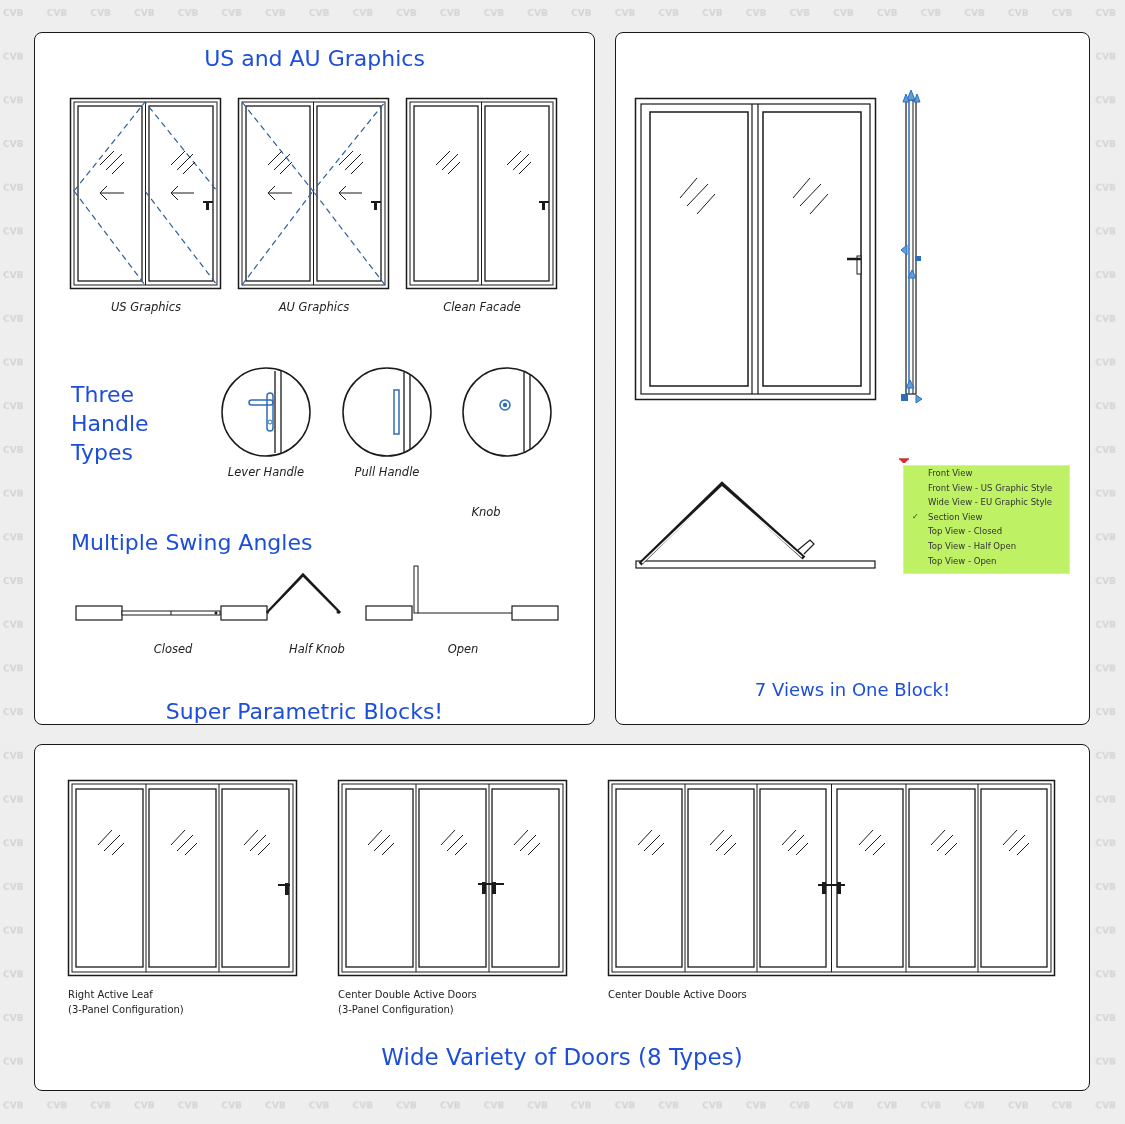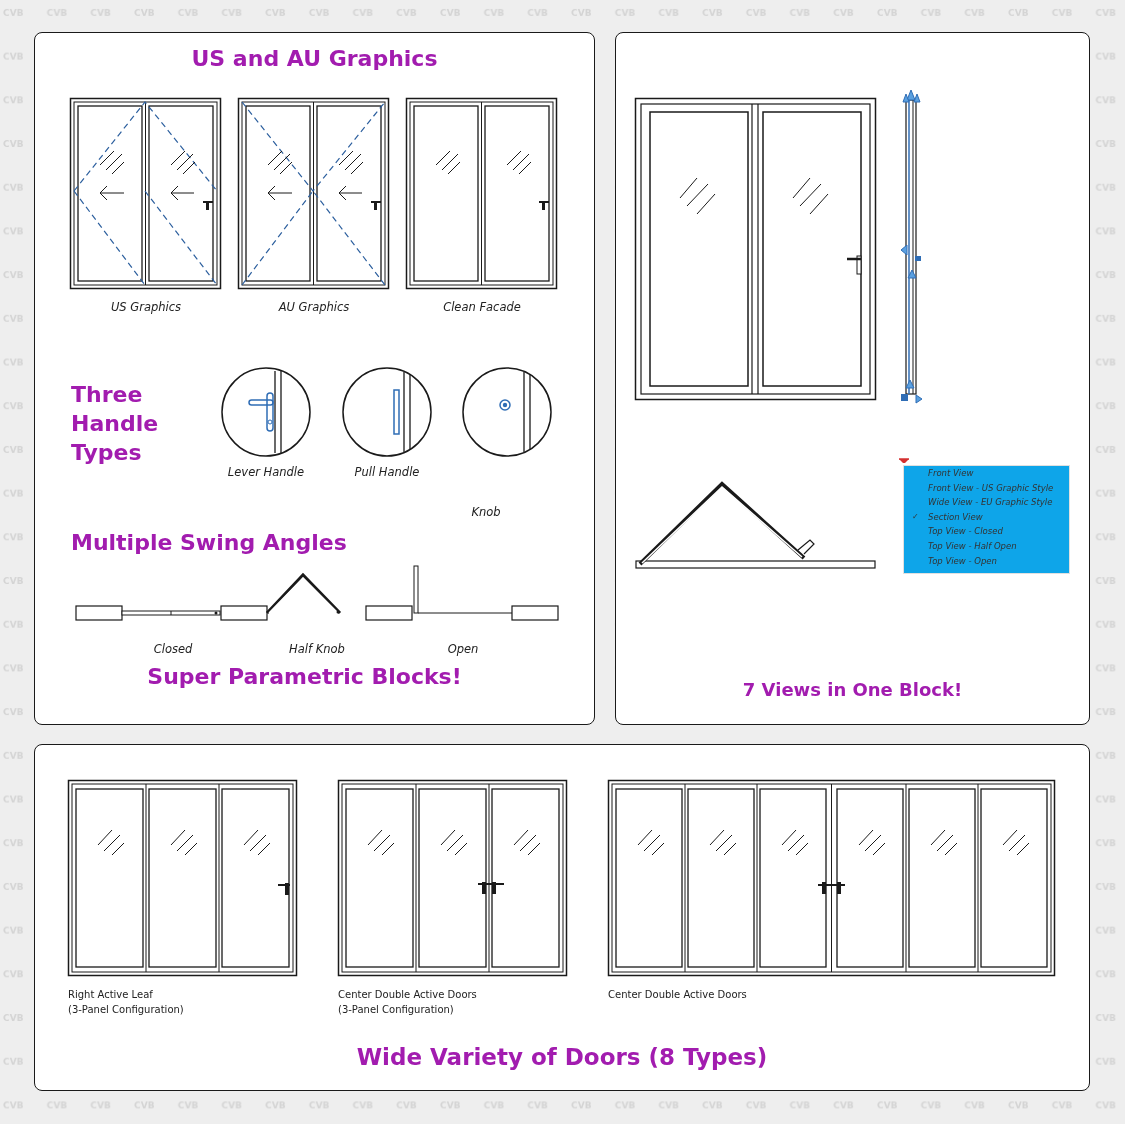--- a/index.html
+++ b/index.html
@@ -1,23 +1,23 @@
 <!DOCTYPE html>
 <html><head>
 <meta charset="utf-8">
 <style>
   html,body{margin:0;padding:0;}
   body{width:1125px;height:1124px;position:relative;background:#eeeeee;font-family:"DejaVu Sans","Liberation Sans",sans-serif;overflow:hidden;}
   .wm{position:absolute;left:0;top:0;width:1125px;height:1124px;pointer-events:none;}
   .panel{position:absolute;background:#ffffff;border:1.5px solid #1a1a1a;border-radius:8px;box-sizing:border-box;}
-  .title{position:absolute;font-weight:bold;color:#a21caf;white-space:nowrap;}
+  .title{position:absolute;font-weight:normal;color:#1d4ed8;white-space:nowrap;}
   .cap{position:absolute;font-size:11.5px;color:#222;white-space:nowrap;text-align:center;font-style:italic;}
   .cap2{position:absolute;font-size:10px;color:#222;text-align:left;line-height:15px;}
   svg.draw{position:absolute;overflow:visible;}
-  .menu{position:absolute;background:#0ea5e9;border:1px solid #e0e0e0;font-size:8.5px;color:#333;font-style:italic;}
+  .menu{position:absolute;background:#bef264;border:1px solid #e0e0e0;font-size:8.5px;color:#333;}
   .menu-item{height:14.6px;line-height:14.6px;padding-left:24px;position:relative;white-space:nowrap;}
   .check{position:absolute;left:8px;top:0;font-size:8px;color:#333;}
 </style>
 </head>
 <body>
 
 <svg class="wm" width="1125" height="1124">
   <defs>
     <pattern id="wmp" x="0" y="0" width="43.7" height="43.7" patternUnits="userSpaceOnUse">
       <text x="3" y="16" font-family="DejaVu Sans, sans-serif" font-size="9" font-weight="bold" fill="#d4d4d4">CVB</text>
@@ -163,21 +163,21 @@
 
   <rect x="292" y="44" width="46" height="14" fill="#fff" stroke="#1a1a1a" stroke-width="1.2"></rect>
   <rect x="340" y="4" width="4" height="47" fill="#fff" stroke="#1a1a1a" stroke-width="1"></rect>
   <line x1="344" y1="51" x2="438" y2="51" stroke="#1a1a1a"></line>
   <rect x="438" y="44" width="46" height="14" fill="#fff" stroke="#1a1a1a" stroke-width="1.2"></rect>
 </svg>
 <div class="cap" style="left:133px;width:80px;top:642px;">Closed</div>
 <div class="cap" style="left:277px;width:80px;top:642px;">Half Knob</div>
 <div class="cap" style="left:423px;width:80px;top:642px;">Open</div>
 
-<div class="title" style="left:34px;width:541px;text-align:center;top:664px;font-size:22px;">Super Parametric Blocks!</div>
+<div class="title" style="left:34px;width:541px;text-align:center;top:699px;font-size:22px;">Super Parametric Blocks!</div>
 
 <div class="panel" style="left:615px;top:32px;width:475px;height:693px;"></div>
 
 <svg class="draw" style="left:635px;top:98px" width="242" height="303">
   <rect x="0.5" y="0.5" width="240" height="301" fill="none" stroke="#1a1a1a" stroke-width="1.5"></rect>
   <rect x="6" y="6" width="229" height="290" fill="none" stroke="#1a1a1a" stroke-width="1.2"></rect>
   <rect x="15" y="14" width="98" height="274" fill="none" stroke="#1a1a1a" stroke-width="1.5"></rect>
   <rect x="128" y="14" width="98" height="274" fill="none" stroke="#1a1a1a" stroke-width="1.5"></rect>
   <line x1="117" y1="6" x2="117" y2="296" stroke="#1a1a1a" stroke-width="1.2"></line>
   <line x1="123" y1="6" x2="123" y2="296" stroke="#1a1a1a" stroke-width="1.2"></line>

